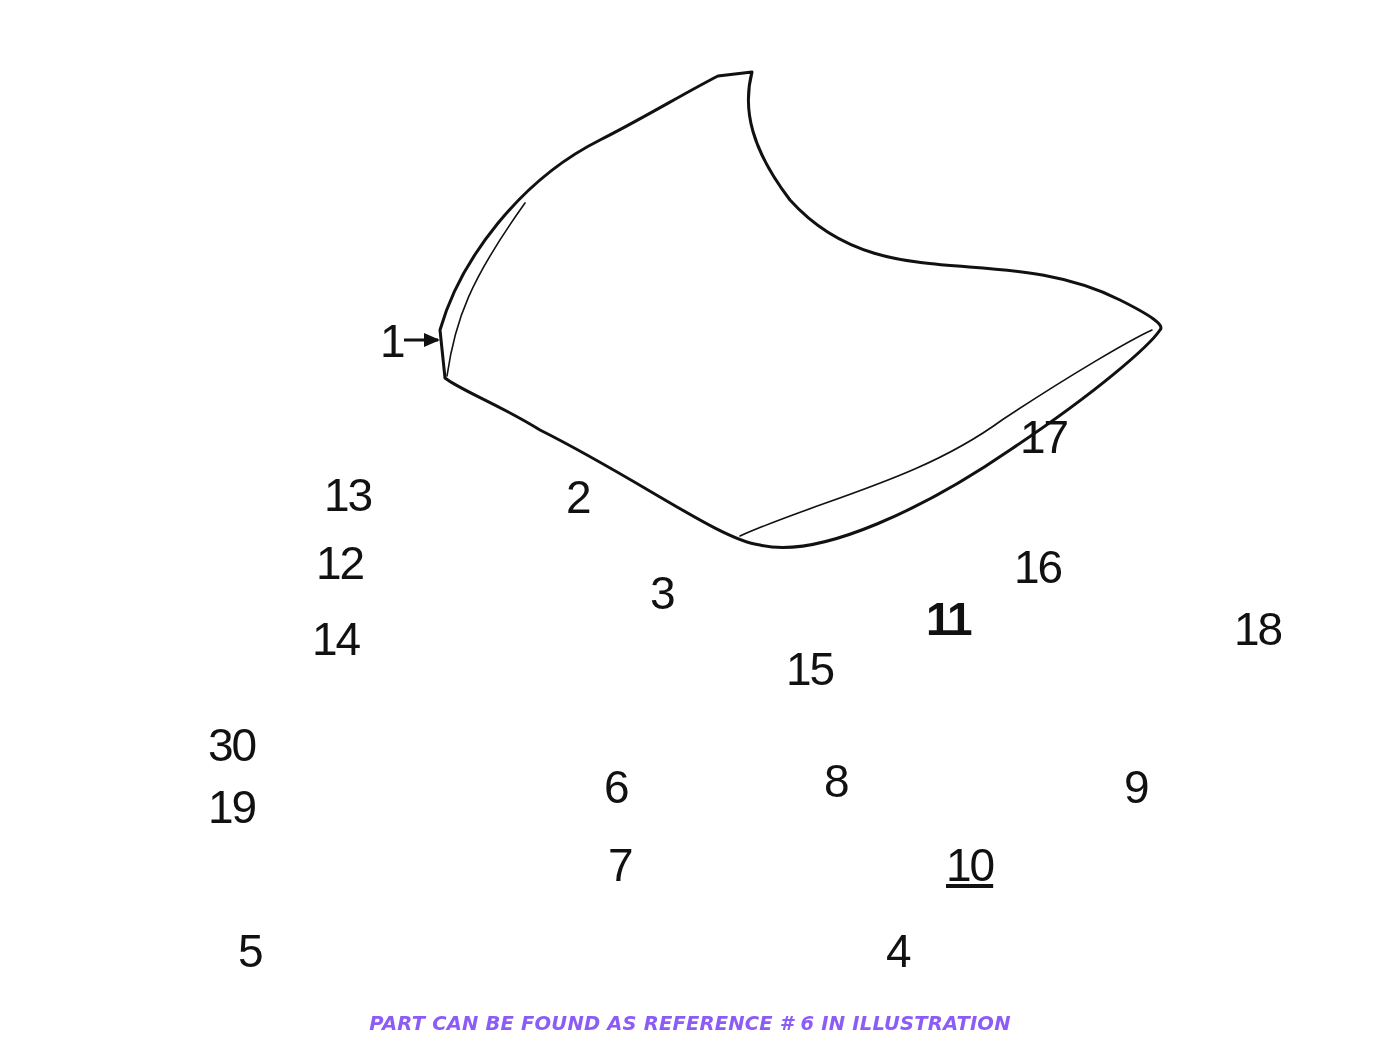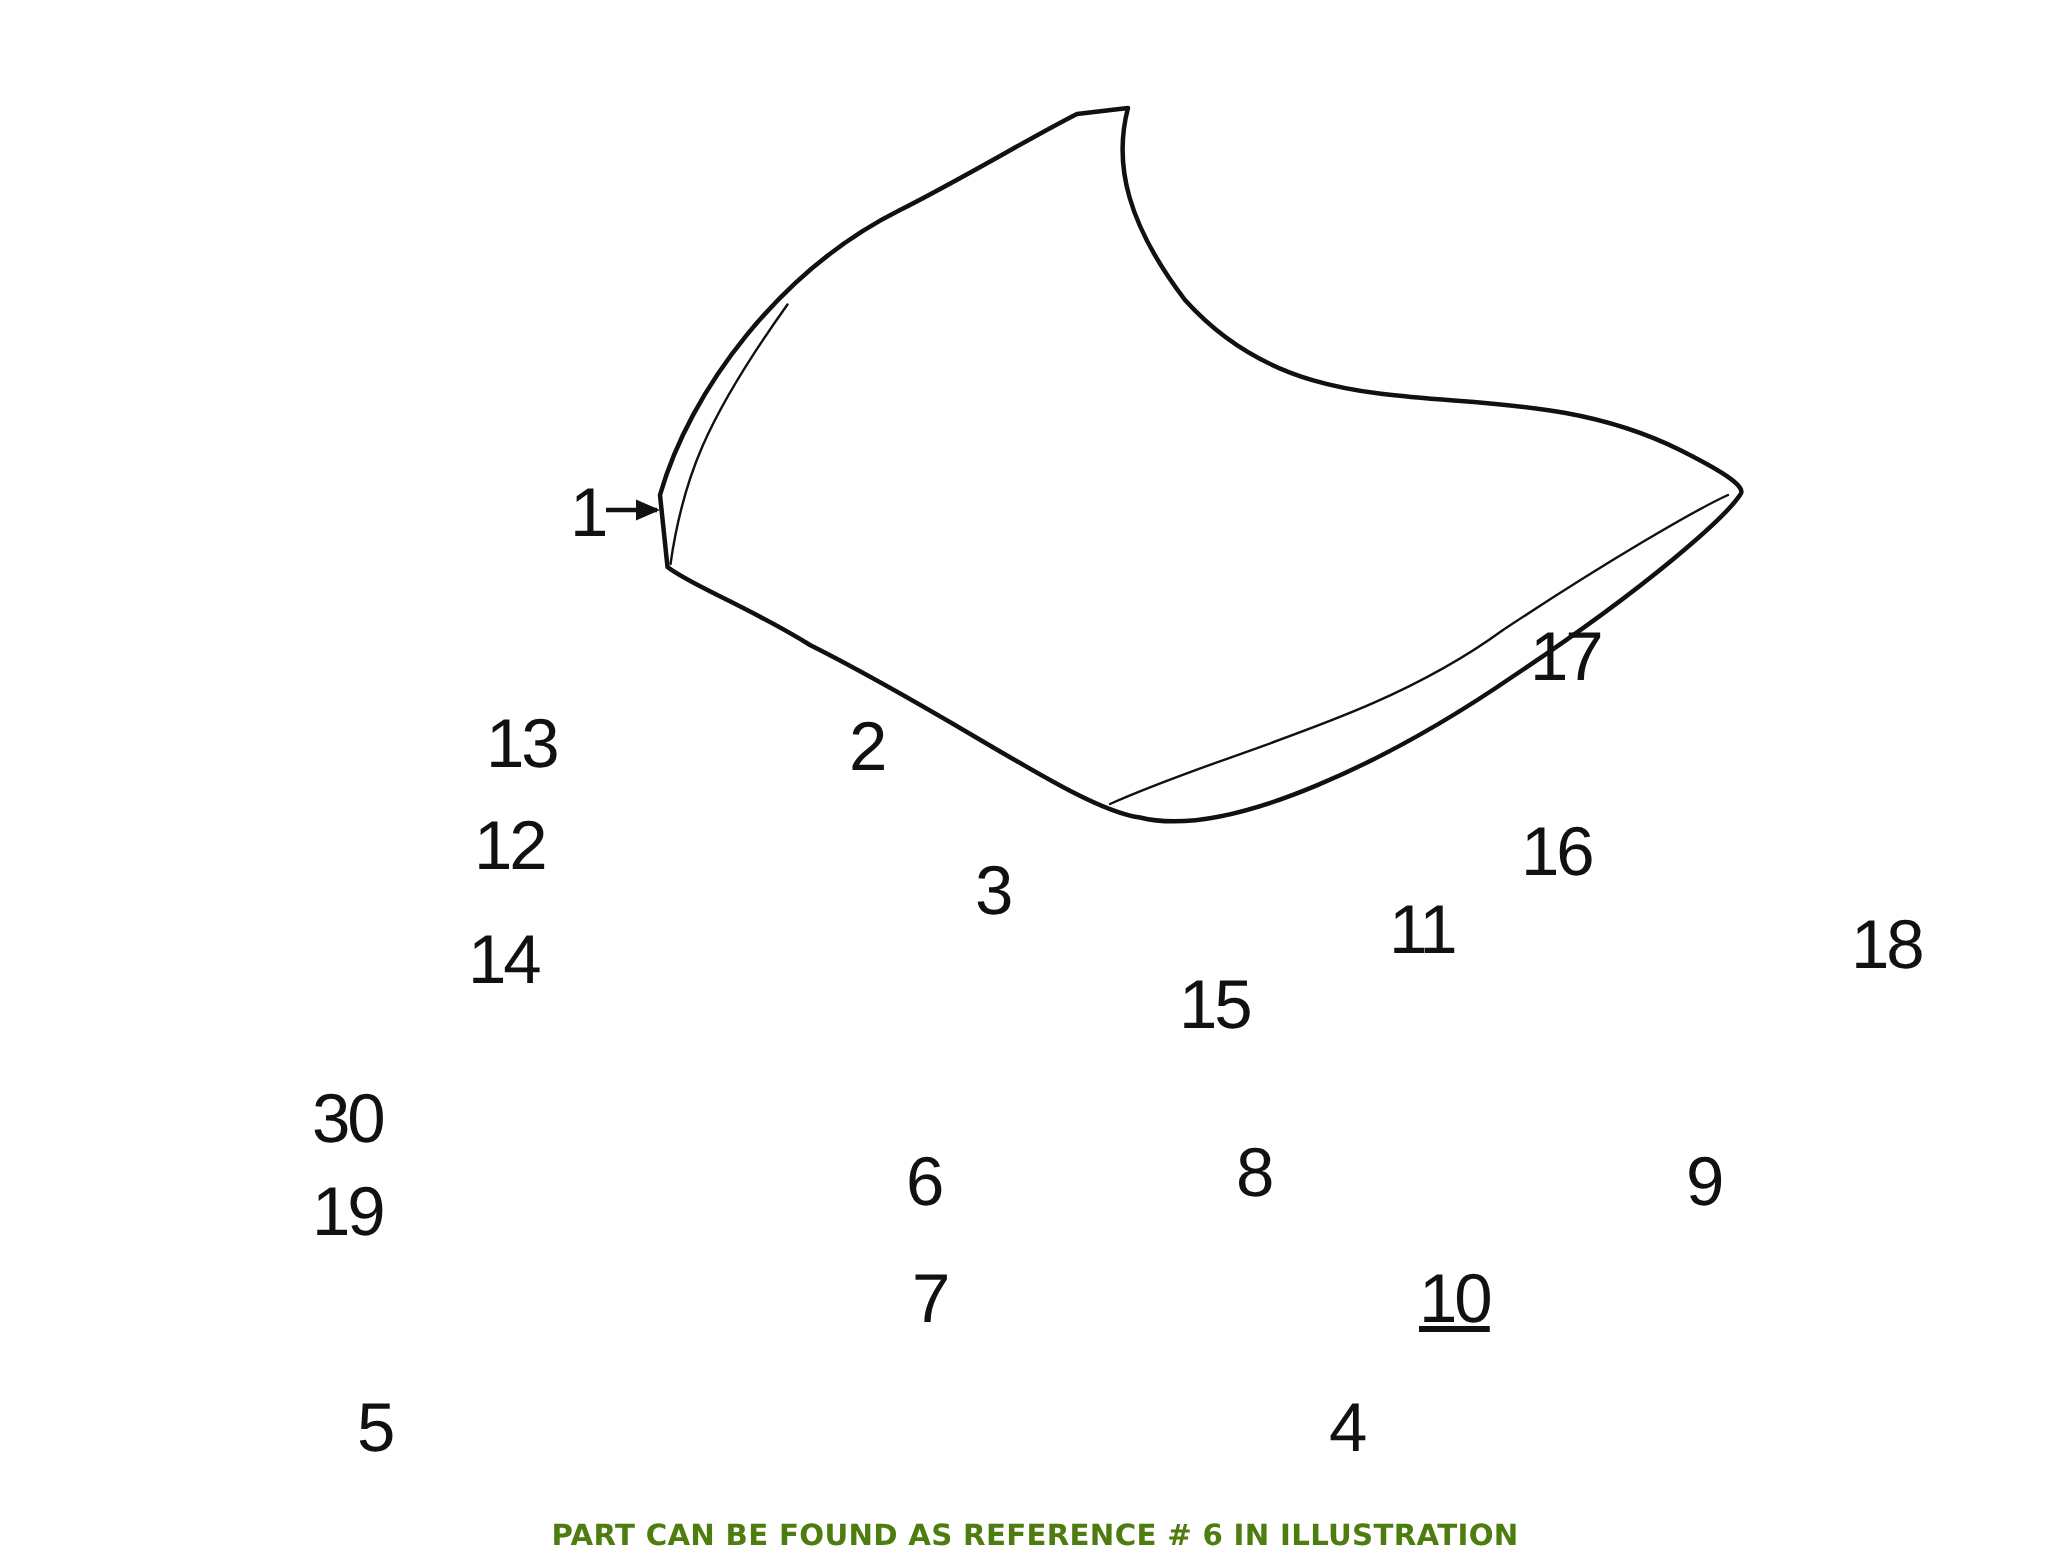--- a/index.html
+++ b/index.html
@@ -195,27 +195,27 @@
 <span class="callout" style="left:380px;top:318px;">1</span>
 <span class="callout" style="left:566px;top:474px;">2</span>
 <span class="callout" style="left:650px;top:570px;">3</span>
 <span class="callout" style="left:886px;top:928px;">4</span>
 <span class="callout" style="left:238px;top:928px;">5</span>
 <span class="callout" style="left:604px;top:764px;">6</span>
 <span class="callout" style="left:608px;top:842px;">7</span>
 <span class="callout" style="left:824px;top:758px;">8</span>
 <span class="callout" style="left:1124px;top:764px;">9</span>
 <span class="callout" style="left:946px;top:842px;text-decoration:underline;">10</span>
-<span class="callout" style="left:926px;top:596px;">11</span>
+<span class="callout" style="left:926px;top:596px;font-weight:bold;">11</span>
 <span class="callout" style="left:316px;top:540px;">12</span>
 <span class="callout" style="left:324px;top:472px;">13</span>
 <span class="callout" style="left:312px;top:616px;">14</span>
 <span class="callout" style="left:786px;top:646px;">15</span>
 <span class="callout" style="left:1014px;top:528px;margin-top:16px;">16</span>
 <span class="callout" style="left:1020px;top:414px;">17</span>
 <span class="callout" style="left:1234px;top:606px;">18</span>
 <span class="callout" style="left:208px;top:784px;">19</span>
 <span class="callout" style="left:208px;top:722px;">30</span>
 
-<div id="footer-note" style="color: #4d7c0f;">PART CAN BE FOUND AS REFERENCE # 6 IN ILLUSTRATION</div>
+<div id="footer-note" style="color: #8b5cf6; font-style: italic;">PART CAN BE FOUND AS REFERENCE # 6 IN ILLUSTRATION</div>
 
 
 
 
 </line></line></line></line></line></line></line></line></line></line></line></line></line></line></line></line></line></line></line></body></html>

